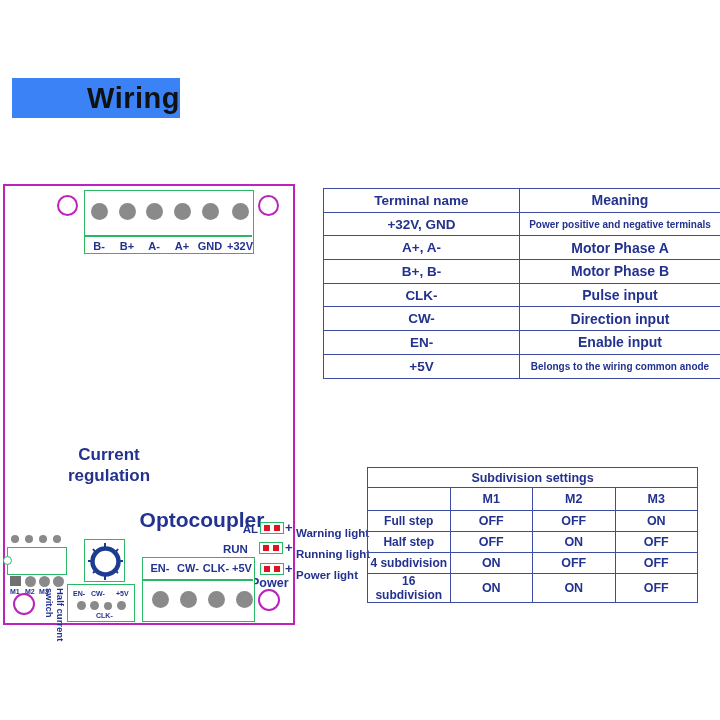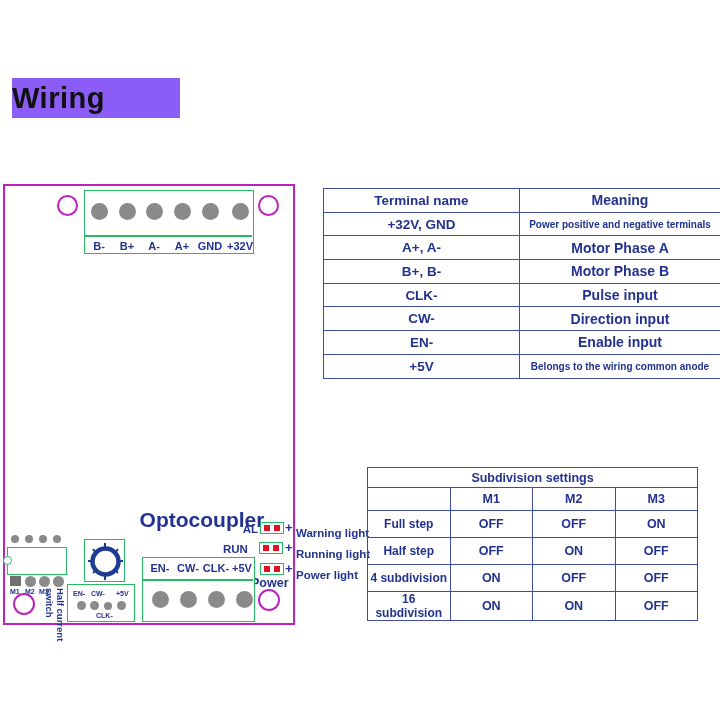--- a/index.html
+++ b/index.html
@@ -1,21 +1,21 @@
 <!DOCTYPE html>
 <html><head>
 <meta charset="utf-8">
 <style>
   html,body{margin:0;padding:0;}
   body{width:720px;height:720px;background:#fff;position:relative;
        font-family:"Liberation Sans", sans-serif; overflow:hidden;}
   .abs{position:absolute;}
   
-  .title-box{left:12px;top:78px;width:168px;height:40px;background:#8b5cf6;
-    display:flex;align-items:center;justify-content:flex-start;}
+  .title-box{left:12px;top:78px;width:168px;height:40px;background:#3b82f6;
+    display:flex;align-items:center;justify-content:flex-end;}
   .title-box span{font-size:29px;font-weight:bold;color:#111;letter-spacing:0.5px;}
   
   .board{left:3px;top:184px;width:288px;height:437px;border:2.5px solid #bb23bb;overflow:visible;background:#fff;}
   .hole{border:2.5px solid #bb23bb;border-radius:50%;background:#fff;box-sizing:border-box;}
   .greenbox{border:1.5px solid #27b964;box-sizing:border-box;background:#fff;}
   .pad{background:#8a8a8a;border-radius:50%;}
   .navy{color:#23328f;font-weight:bold;}
   .tlabel{font-size:11px;transform:translateX(-50%);white-space:nowrap;}
   .gdivider{background:#27b964;height:1.5px;}
   .ledbox{border:1.5px solid #27b964;box-sizing:border-box;background:#fff;}
@@ -29,21 +29,21 @@
         text-align:center;vertical-align:middle;padding:0;overflow:hidden;}
   .t1{left:323px;top:188px;width:395px;}
   .t1 tr{height:23.7px;}
   .t1 .c-name{width:195px;font-size:13.5px;}
   .t1 .c-meaning{width:200px;font-size:14px;}
   .t1 .c-meaning.small{font-size:10px;}
   .t1 th{font-size:13.5px;}
   .t2{left:367px;top:467px;width:331px;}
   .t2 .ttl{height:20px;font-size:13px;}
   .t2 .hrow{height:23px;}
-  .t2 tr.drow{height:27px;}
+  .t2 tr.drow{height:21px;}
   .t2 td,.t2 th{font-size:12.5px;}
   .t2 .c0{width:85px;font-size:12px;}
   .t2 .c1{width:95px;}
   .t2 .c2{width:91px;}
   .t2 .c3{width:60px;}
 </style>
 </head>
 <body>
 
 <div class="abs title-box">
@@ -66,20 +66,21 @@
     <div class="abs pad" style="left:146.5px;top:11.5px;width:17px;height:17px;"></div>
     <div class="abs gdivider" style="left:0;top:44px;width:167px;"></div>
     <span class="abs navy tlabel" style="left:14px;top:49px;">B-</span>
     <span class="abs navy tlabel" style="left:42px;top:49px;">B+</span>
     <span class="abs navy tlabel" style="left:69px;top:49px;">A-</span>
     <span class="abs navy tlabel" style="left:97px;top:49px;">A+</span>
     <span class="abs navy tlabel" style="left:125px;top:49px;">GND</span>
     <span class="abs navy tlabel" style="left:155px;top:49px;">+32V</span>
   </div>
 
+  <div class="abs navy" style="left:34px;top:258px;width:140px;text-align:center;font-size:17px;line-height:21px;">Current regulation</div>
 
   <div class="abs navy" style="left:107px;top:322px;width:180px;text-align:center;font-size:21px;">Optocoupler</div>
 
   <span class="abs outlabel" style="left:225px;top:337px;width:28px;text-align:right;">AL</span>
   <div class="abs ledbox" style="left:255px;top:336px;width:24px;height:12px;">
     <div class="ledsq" style="left:3px;"></div>
     <div class="ledsq" style="left:13px;"></div>
   </div>
   <span class="abs plus" style="left:280px;top:334px;">+</span>
 

